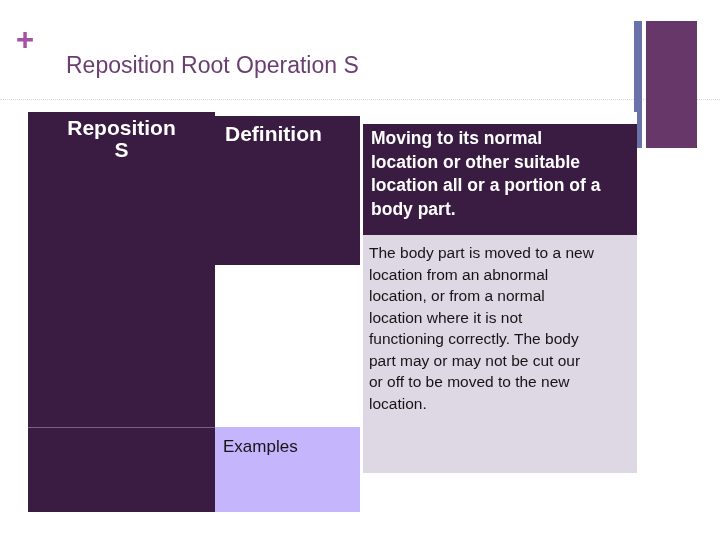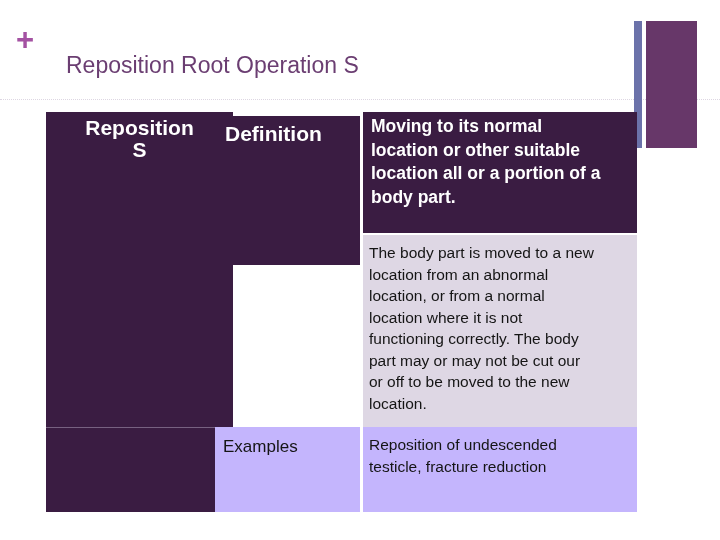--- a/index.html
+++ b/index.html
@@ -76,21 +76,21 @@
   }
   .dark {
     background: #3a1c42;
     color: #ffffff;
   }
   .light-a { background: #ded7e4; color: #151515; }
   .light-b { background: #c4b5fd; color: #151515; }
 
   .row-header-cell {
     left: 0; top: 0;
-    width: 187px; height: 400px; margin-left: 18px;
+    width: 187px; height: 400px;
   }
   .row-header-divider {
     position: absolute;
     left: 0; top: 315px;
     width: 187px; height: 1px;
     background: rgba(235, 225, 245, 0.35);
   }
   .row-header-text {
     padding-top: 5px;
     text-align: center;
@@ -101,21 +101,21 @@
   }
 
   .definition-label-cell {
     left: 187px; top: 4px;
     width: 145px; height: 149px;
     font-weight: bold;
     font-size: 21px;
     padding: 6px 0 0 10px;
   }
   .definition-content-cell {
-    left: 335px; top: 0;
+    left: 335px; top: 12px;
     width: 274px; height: 121px;
     font-weight: bold;
     font-size: 17.5px;
     line-height: 23.5px;
     padding: 3px 0 0 8px;
     white-space: pre-line;
   }
 
   .explanation-label-cell {
     left: 187px; top: 123px;
@@ -180,16 +180,14 @@
 location from an abnormal
 location, or from a normal
 location where it is not
 functioning correctly.  The body
 part may or may not be cut our
 or off to be moved to the new
 location.</div>
 
   <div class="cell light-b examples-label-cell">Examples</div>
 
-  <div class="cell light-b examples-content-cell">Reposition of undescended
-testicle, fracture reduction</div>
 
 </div>
 
 </body></html>

